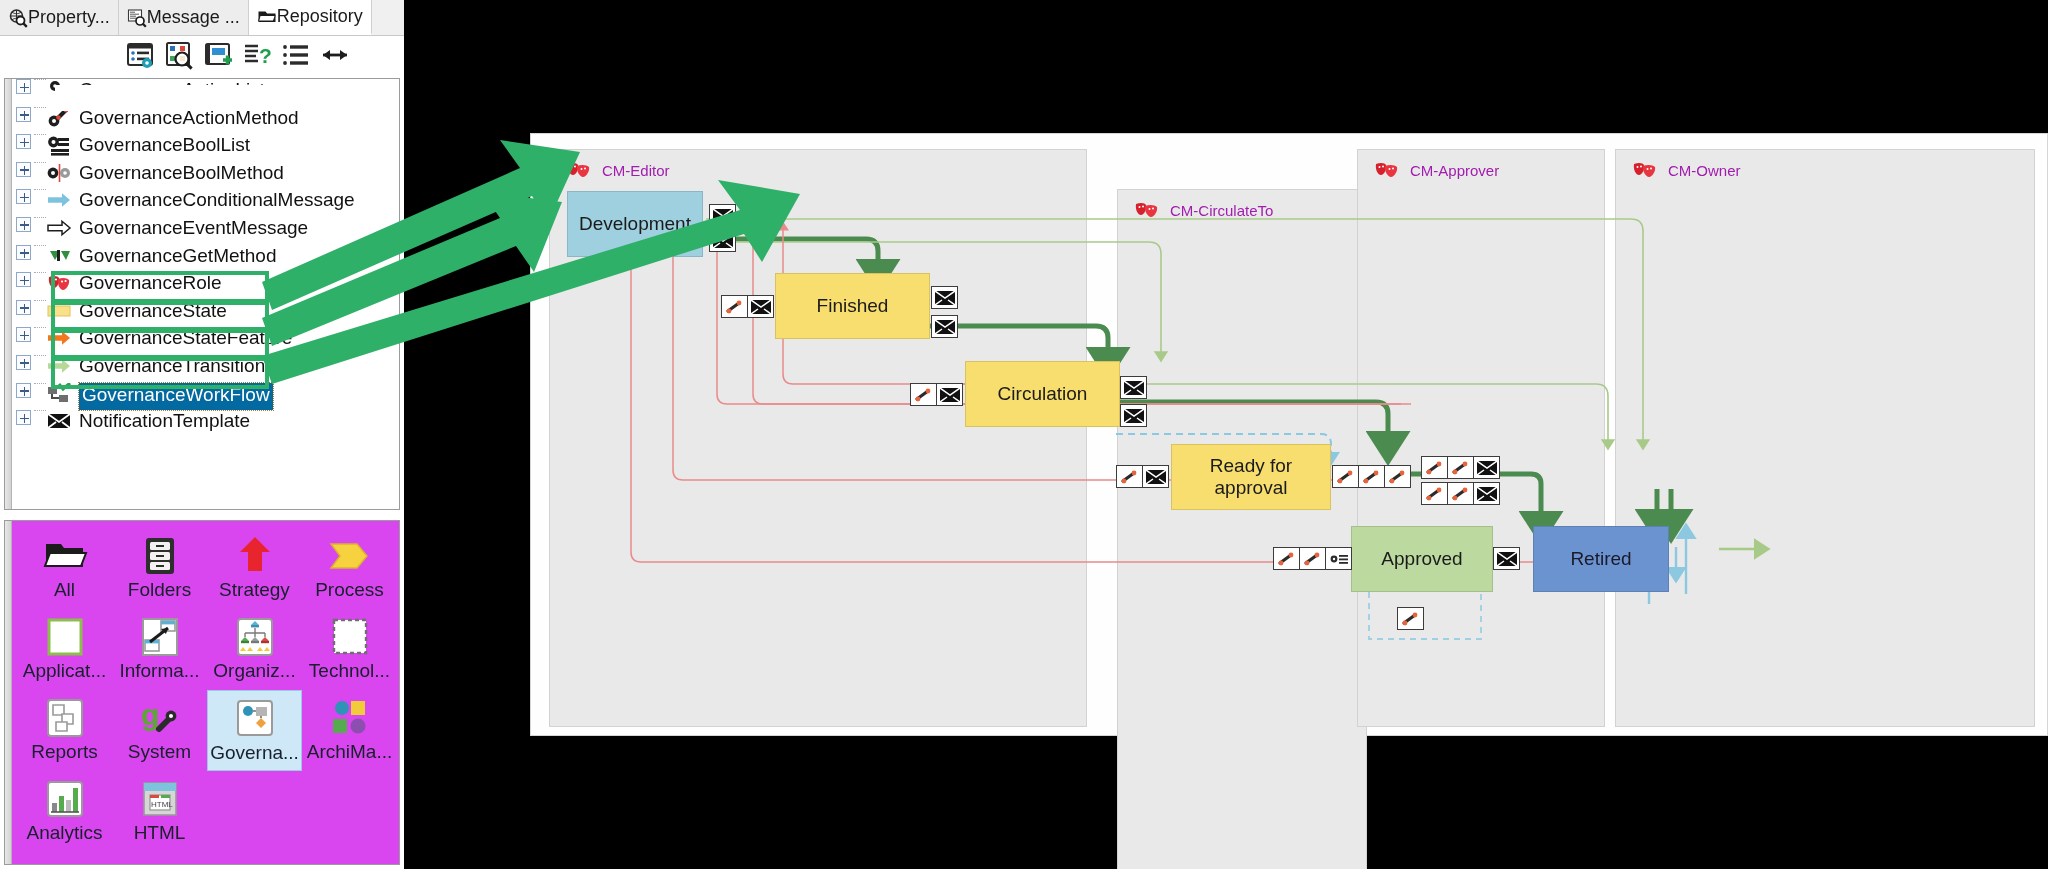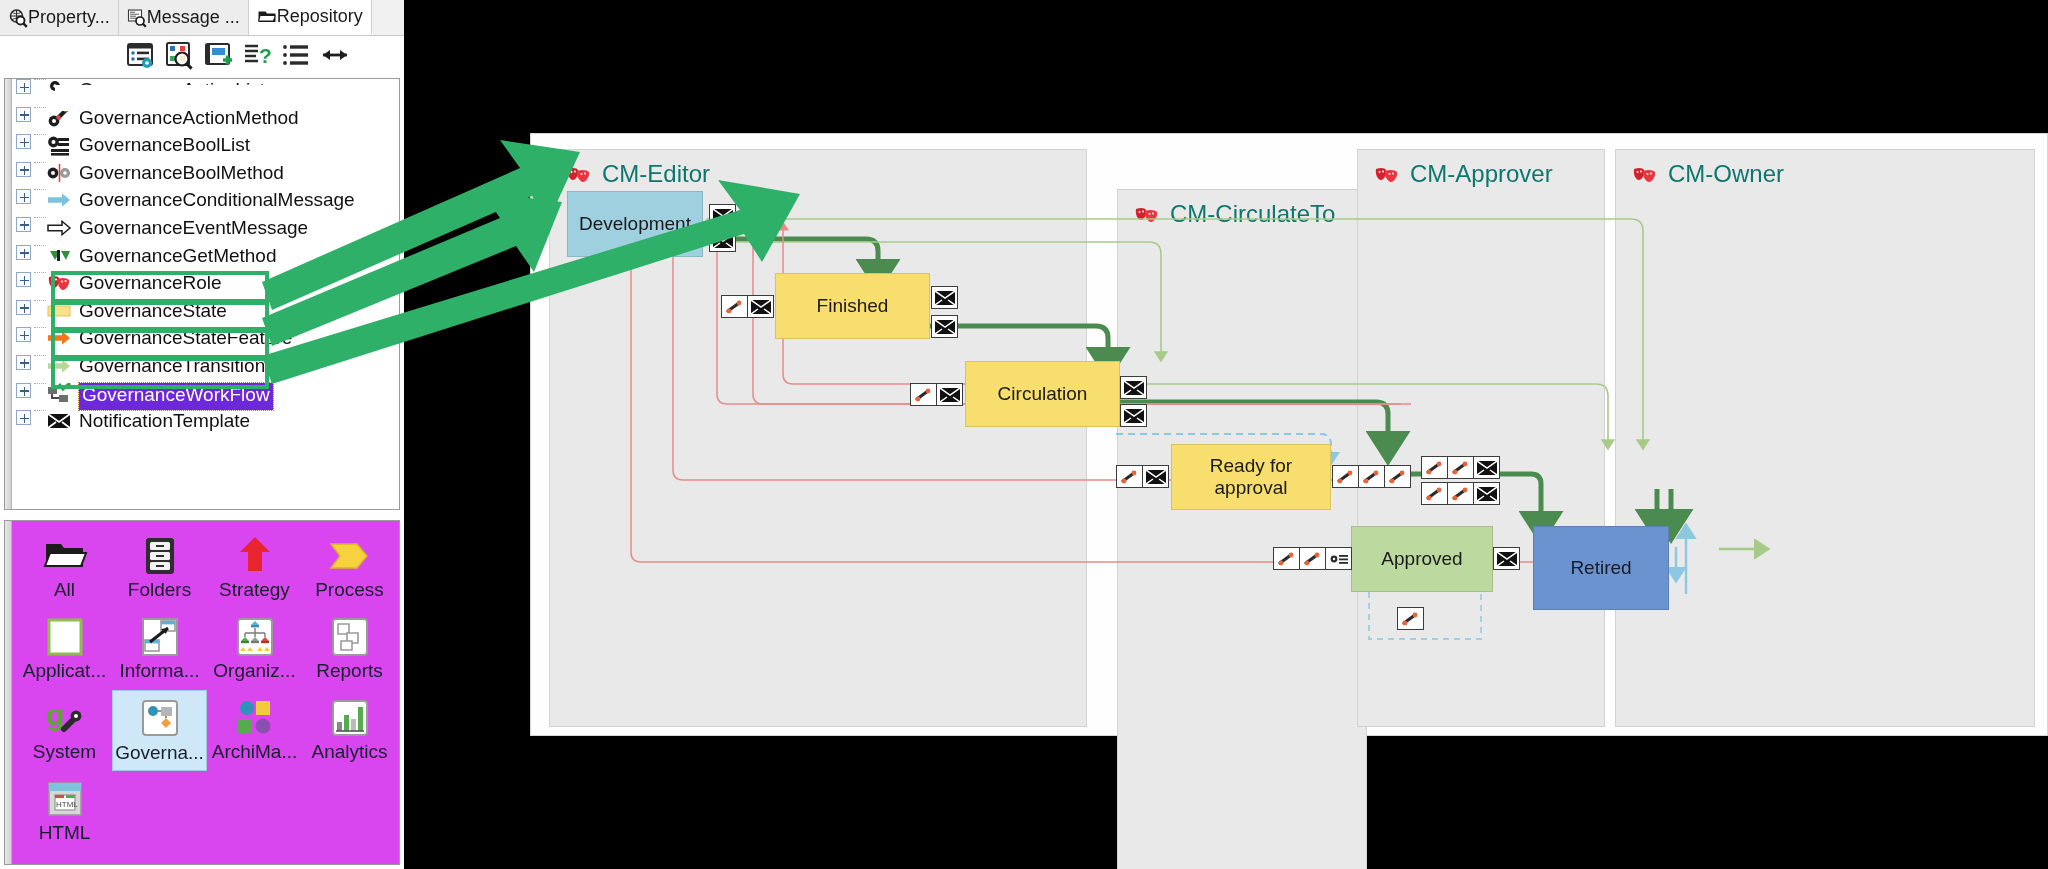--- a/index.html
+++ b/index.html
@@ -56,21 +56,21 @@
     width:15px;height:15px;flex:0 0 15px;margin-right:3px;
     border:1px solid #8fa8c8; background:#fafcff;
     position:relative; cursor:pointer;
   }
   .expander::before{content:'';position:absolute;left:3px;top:6.5px;width:9px;height:1.6px;background:#3b5c86;}
   .expander::after{content:'';position:absolute;left:6.7px;top:3px;width:1.6px;height:9px;background:#3b5c86;}
   .dots { width:12px;flex:0 0 12px;height:1px;border-top:1.4px dotted #aab; margin-right:1px;}
   .nico { width:25px;height:22px;flex:0 0 25px;margin-right:7px;display:block; }
   .tlabel{ }
   .tnode.selected .tlabel{
-    background:#6d28d9;color:#fff;padding:1px 3px;outline:1px dotted #b07a20;
+    background:#0369a1;color:#fff;padding:1px 3px;outline:1px dotted #b07a20;
   }
 
   
   .hl-box{
     position:absolute; border:4px solid #2fb069; background:transparent;
     pointer-events:none;
   }
   .hl-inner{
     position:absolute; background:#fff; pointer-events:none;
     z-index:3;
@@ -102,21 +102,21 @@
   
   #canvas{
     position:absolute; left:530px; top:133px; width:1518px; height:603px;
     background:#fefefe; border:1px solid #d5d5d5;
   }
   .lane{
     position:absolute; top:15px; background:#e9e9e9; border:1px solid #d2d2d2;
   }
   .lane-hdr{
     position:absolute; left:16px; top:10px; display:flex; align-items:center; gap:10px;
-    font-size:24px; color:#0f766e; white-space:nowrap;
+    font-size:15px; color:#a21caf; white-space:nowrap;
   }
   .mask-ico{width:26px;height:21px;display:block;}
 
   .state{
     position:absolute; border:1px solid rgba(0,0,0,.12);
     display:flex;align-items:center;justify-content:center;
     font-size:19px;color:#1b1b1b;text-align:center;cursor:pointer;
   }
   .state.blue{background:#9fd0e0;}
   .state.yellow{background:#f7de6e;}
@@ -498,20 +498,28 @@
               <rect x="29" y="27" width="8" height="2.2" fill="#a93631"></rect>
             <path d="M8 37h6l-3-4z" fill="#f2cb3a"></path>
               <path d="M15 37h6l-3-4z" fill="#f2cb3a"></path>
             <path d="M25 37h6l-3-4z" fill="#f2cb3a"></path>
               <path d="M32 37h6l-3-4z" fill="#f2cb3a"></path>
           </svg>
         </span>
         <span class="pal-lbl">Organiz...</span>
       </div>
 
+      <div class="pal-item">
+        <span class="pal-ico">
+          <svg viewBox="0 0 46 46" width="46" height="46">
+            <rect x="7" y="6" width="32" height="33" fill="#fff" stroke="#6f6f6f" stroke-width="2.4" stroke-dasharray="4 3"></rect>
+          </svg>
+        </span>
+        <span class="pal-lbl">Technol...</span>
+      </div>
 
       <div class="pal-item">
         <span class="pal-ico">
           <svg viewBox="0 0 46 46" width="46" height="46">
             <rect x="6" y="5" width="34" height="36" rx="3" fill="#fff" stroke="#9a9a9a" stroke-width="2"></rect>
             <path d="M11 10h11v10H11z" fill="#fff" stroke="#9a9a9a" stroke-width="1.6"></path>
             <path d="M20 19h11v10H20z" fill="#fff" stroke="#9a9a9a" stroke-width="1.6"></path>
             <path d="M14 27h11v9H14z" fill="#fff" stroke="#9a9a9a" stroke-width="1.6"></path>
           </svg>
         </span>
@@ -713,21 +721,21 @@
   </div>
 
   <div class="state yellow" style="left:640px;top:310px;width:160px;height:66px;">
     <span>Ready for approval</span>
   </div>
 
   <div class="state green" style="left:820px;top:392px;width:142px;height:66px;">
     <span>Approved</span>
   </div>
 
-  <div class="state dblue" style="left:1002px;top:392px;width:136px;height:84px;">
+  <div class="state dblue" style="left:1002px;top:392px;width:136px;height:66px;">
     <span>Retired</span>
   </div>
 
   <div class="badge" style="left:178px;top:70px;">
     <svg viewBox="0 0 20 14" width="20" height="14">
         <rect width="20" height="14" fill="#111"></rect>
         <path d="M0 0l10 7L20 0M0 14l7-5M20 14l-7-5" stroke="#fff" stroke-width="1.5" fill="none"></path>
       </svg>
   </div>
   <div class="badge" style="left:178px;top:95px;">

